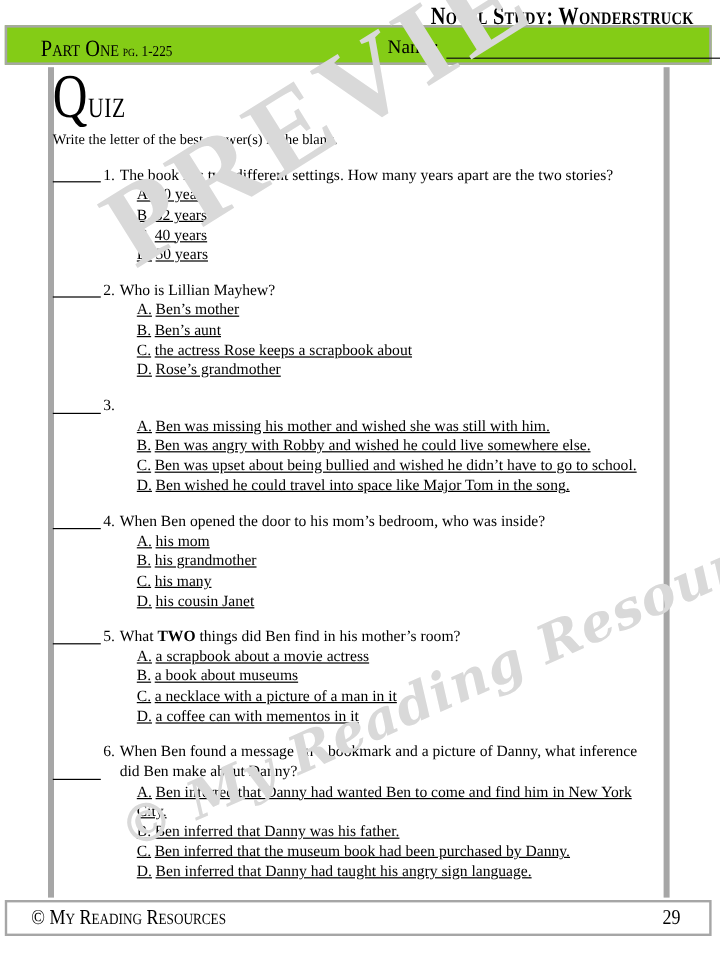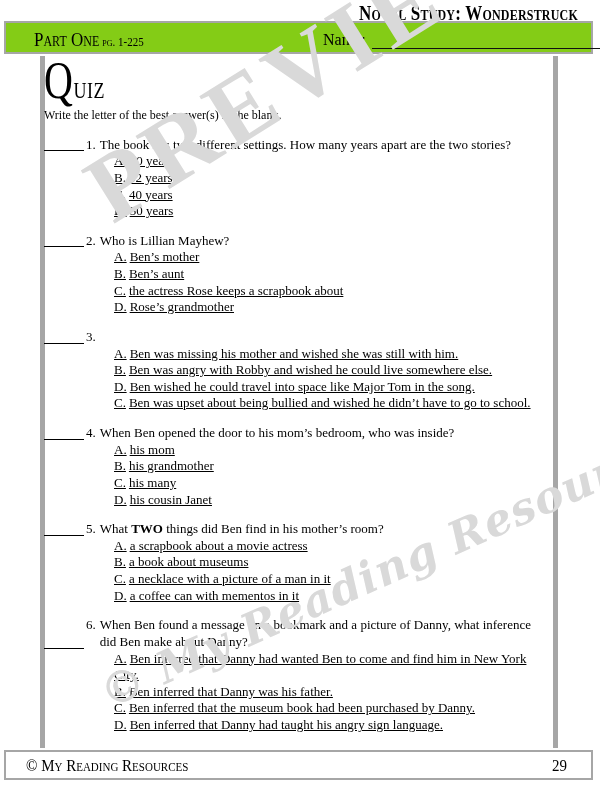--- a/index.html
+++ b/index.html
@@ -280,22 +280,22 @@
           </ul>
         </div>
         <div class="qblock">
           <div class="qline">
             <span class="blank"></span>
             <span class="qnum">3.</span>
           </div>
           <ul class="options">
             <li><span class="opt-letter">A.</span><span>Ben was missing his mother and wished she was still with him.</span></li>
             <li><span class="opt-letter">B.</span><span>Ben was angry with Robby and wished he could live somewhere else.</span></li>
+            <li><span class="opt-letter">C.</span><span>Ben was upset about being bullied and wished he didn’t have to go to school.</span></li>
             <li><span class="opt-letter">D.</span><span>Ben wished he could travel into space like Major Tom in the song.</span></li>
-            <li><span class="opt-letter">C.</span><span>Ben was upset about being bullied and wished he didn’t have to go to school.</span></li>
           </ul>
         </div>
         <div class="qblock">
           <div class="qline">
             <span class="blank"></span>
             <span class="qnum">4.</span>
             <span class="qtext">When Ben opened the door to his mom’s bedroom, who was inside?</span>
           </div>
           <ul class="options">
             <li><span class="opt-letter">A.</span><span>his mom</span></li>

